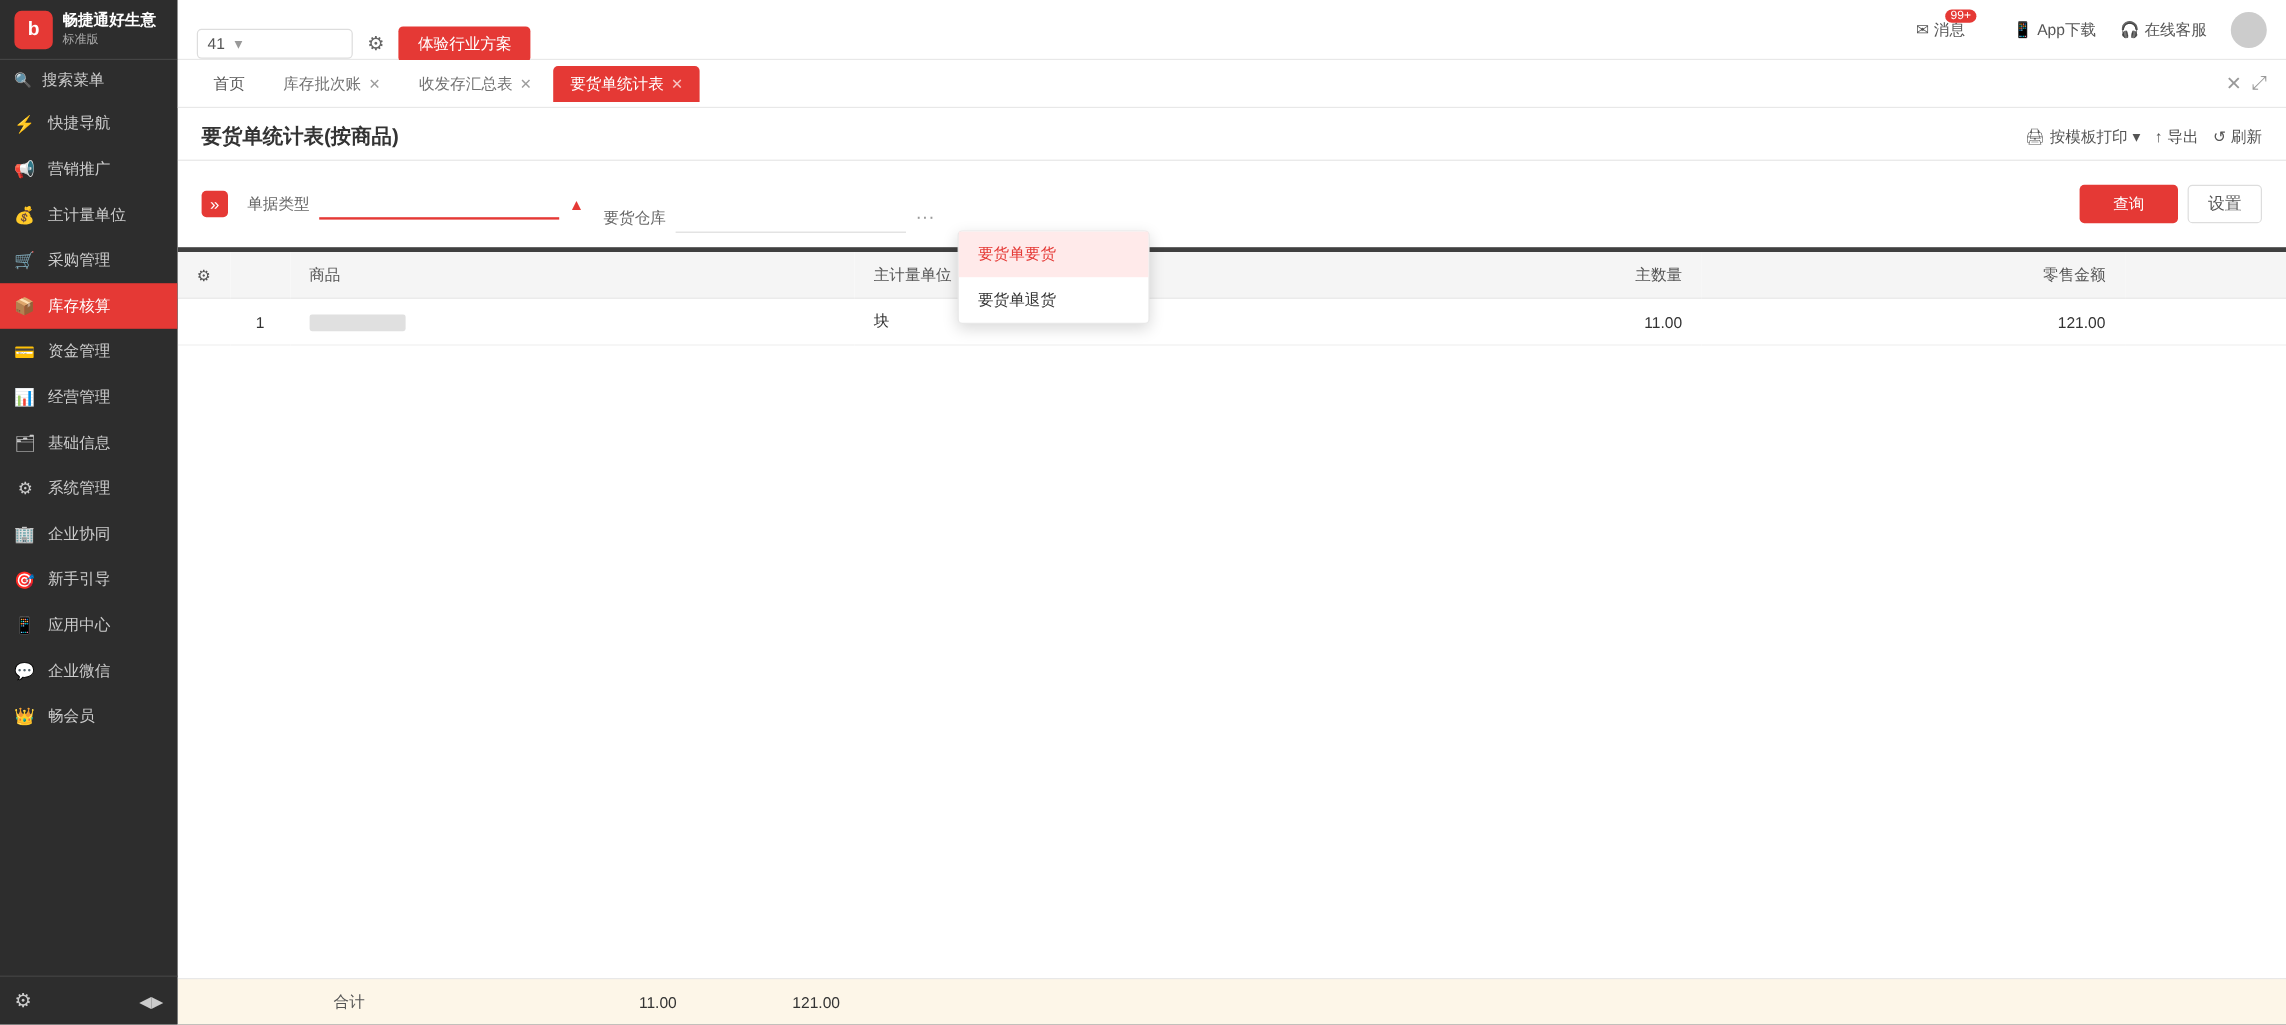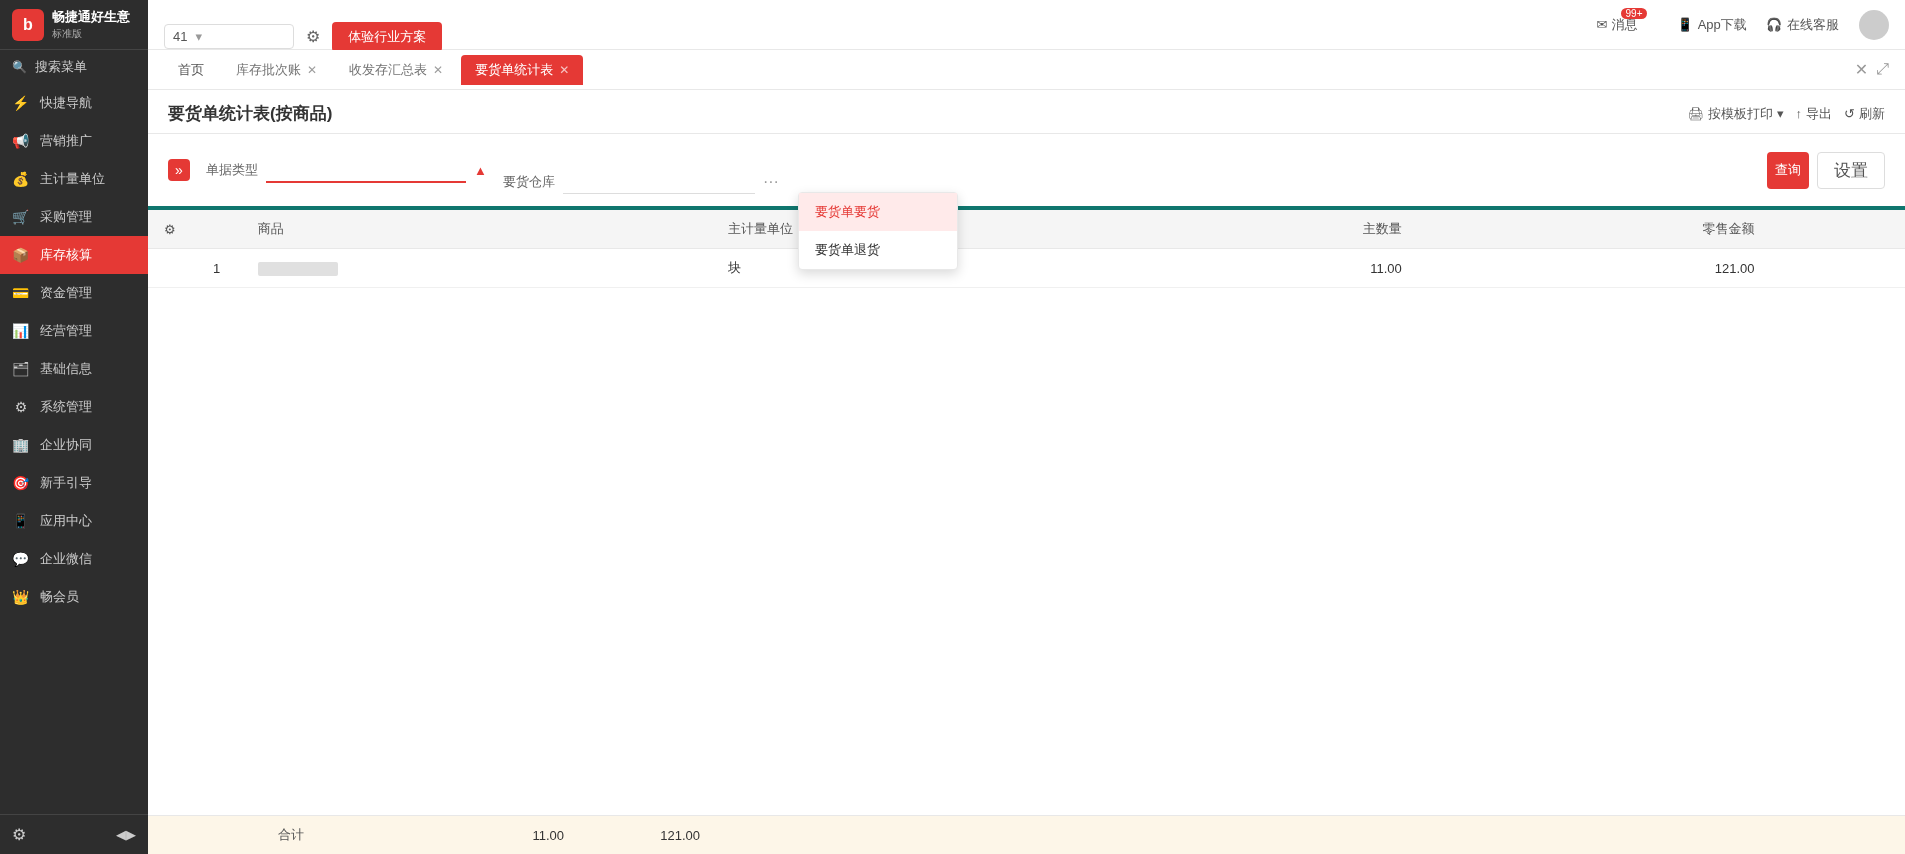--- a/index.html
+++ b/index.html
@@ -201,21 +201,21 @@
       color: #999;
       font-size: 16px;
     }
 
     
     .content {
       flex: 1;
       overflow: hidden;
       display: flex;
       flex-direction: column;
-      background: #0f766e;
+      background: #404040;
     }
     .page-header {
       background: #fff;
       padding: 12px 20px 8px;
       display: flex;
       align-items: center;
       justify-content: space-between;
       border-bottom: 1px solid #e8e8e8;
       flex-shrink: 0;
     }
@@ -337,32 +337,32 @@
     .filter-actions {
       margin-left: auto;
       display: flex;
       gap: 8px;
     }
     .btn-query {
       background: #e53935;
       color: #fff;
       border: none;
       border-radius: 4px;
-      padding: 6px 8px;
+      padding: 6px 28px;
       cursor: pointer;
       font-size: 13px;
     }
     .btn-settings {
       background: #fff;
       color: #555;
       border: 1px solid #ddd;
       border-radius: 4px;
       padding: 6px 16px;
       cursor: pointer;
-      font-size: 17px;
+      font-size: 14px;
     }
 
     
     .dropdown-overlay {
       position: absolute;
       top: 58px;
       left: 650px;
       background: #fff;
       border: 1px solid #e8e8e8;
       border-radius: 4px;

